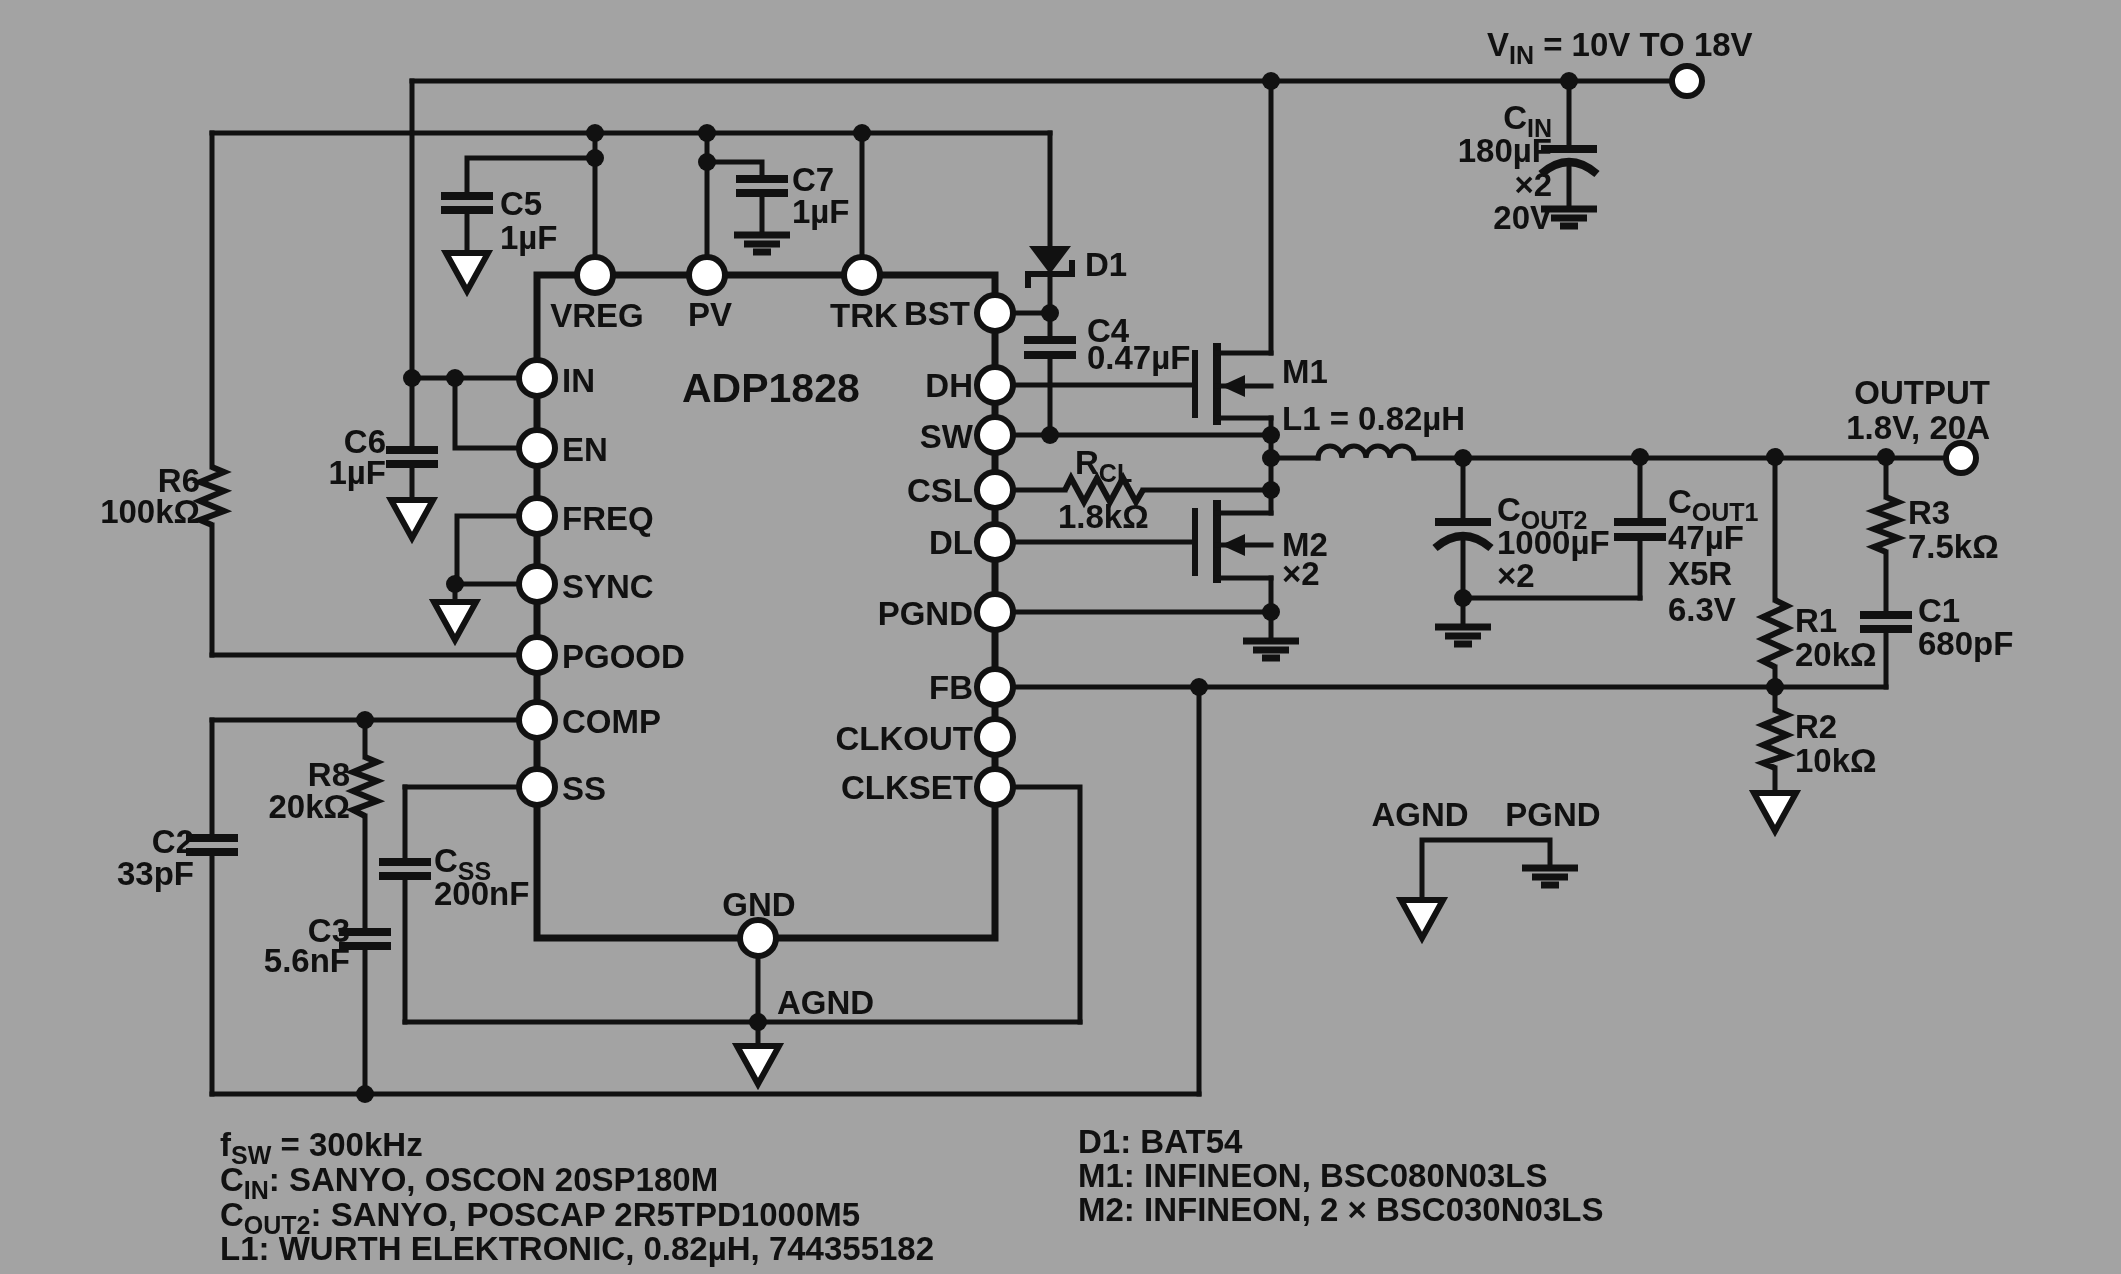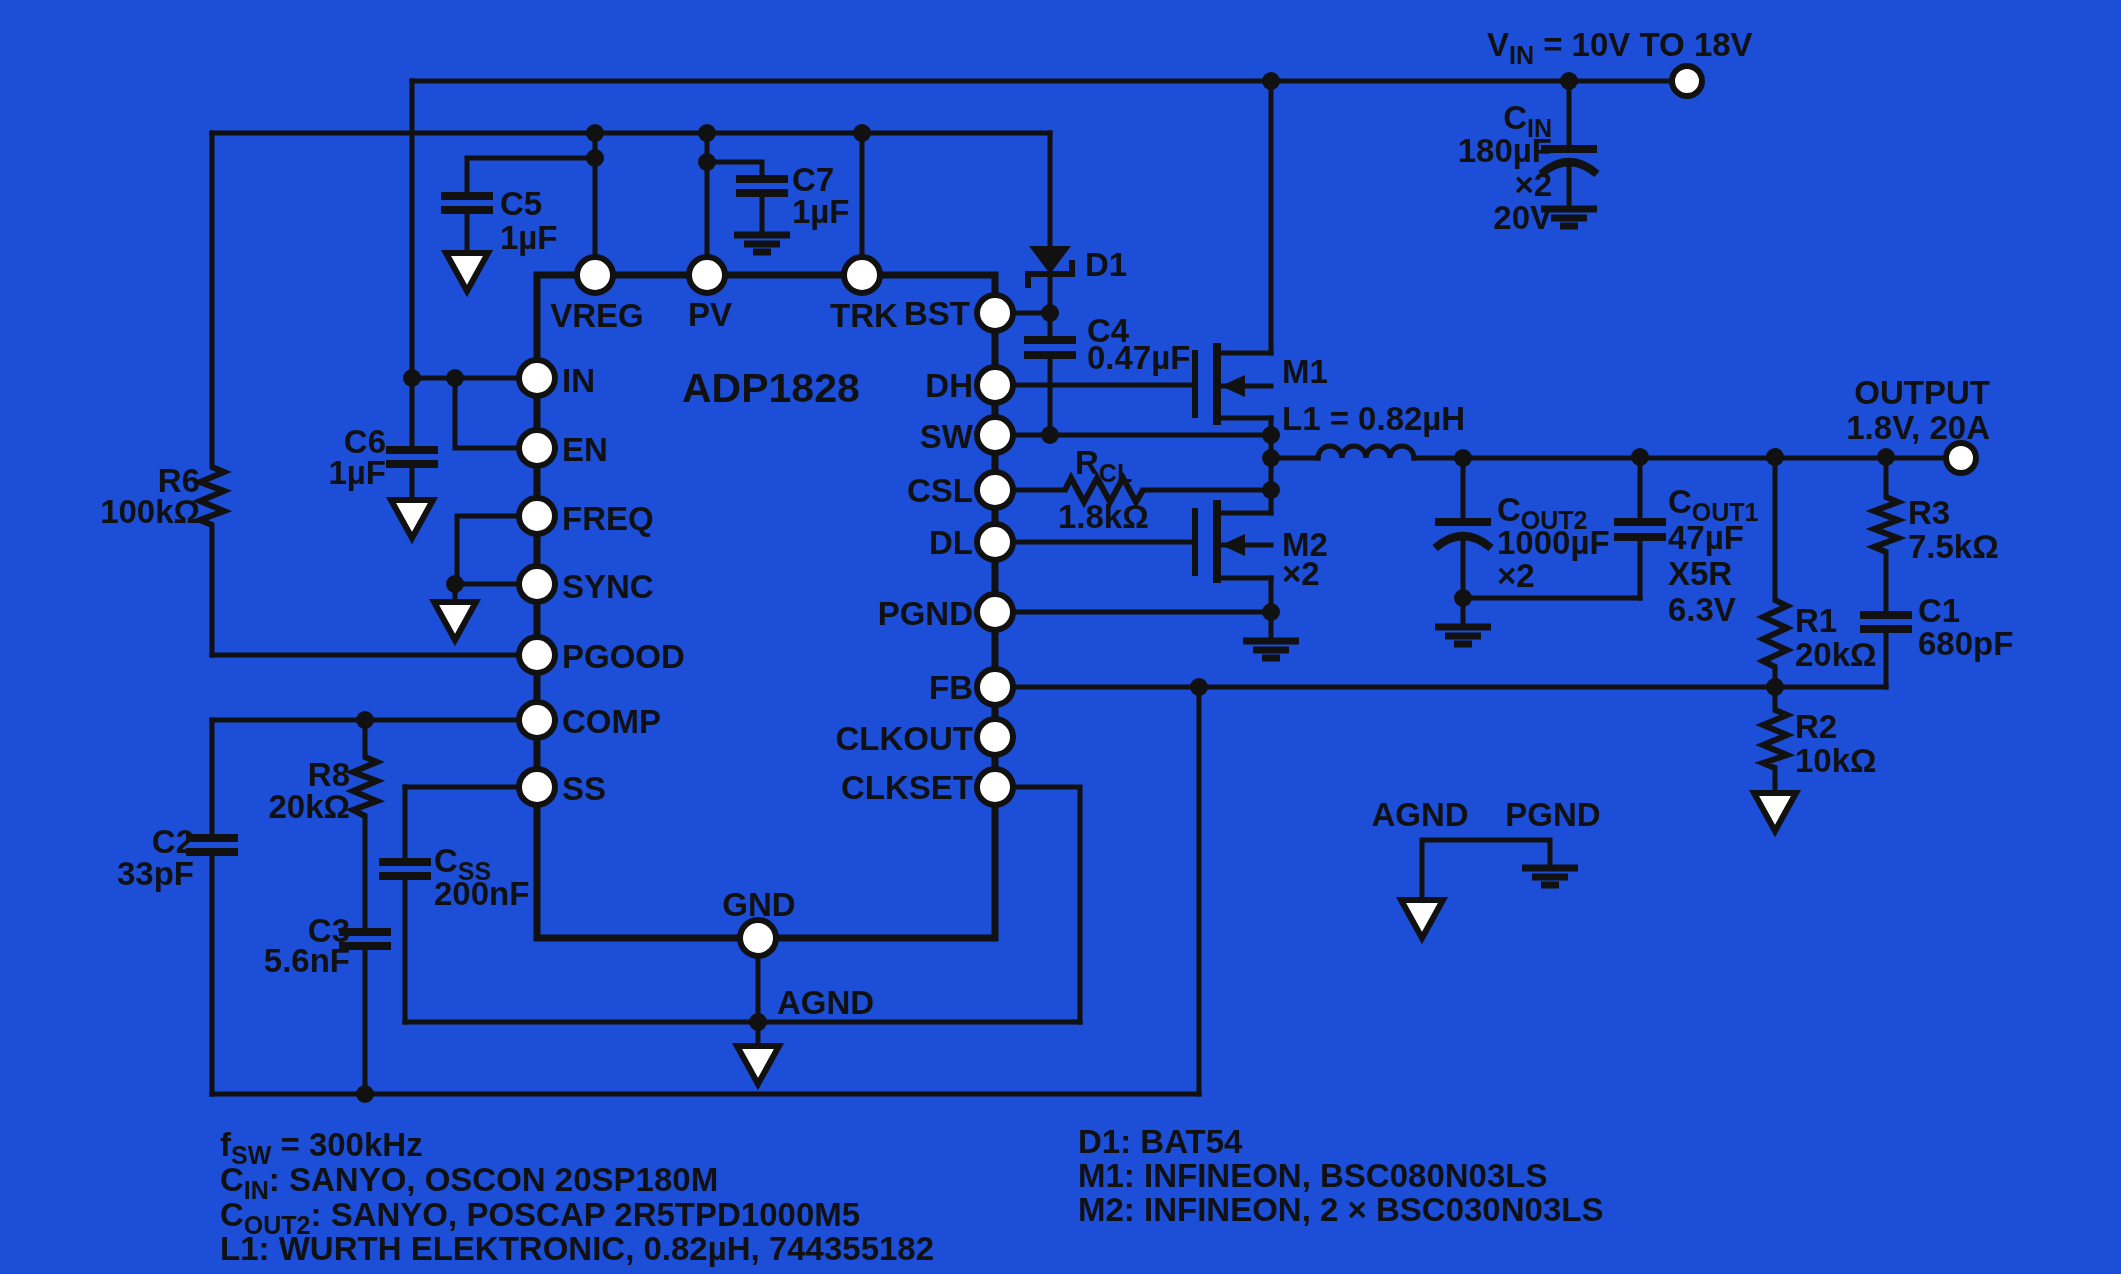--- a/index.html
+++ b/index.html
@@ -1,16 +1,16 @@
 <!DOCTYPE html>
 <html><head>
 <meta charset="utf-8">
 <style>
   html,body{margin:0;padding:0;background:#fff;}
-  .page{width:2121px;height:1274px;position:relative;background:#1d4ed8;overflow:hidden;}
+  .page{width:2121px;height:1274px;position:relative;background:#a3a3a3;overflow:hidden;}
   svg{display:block;}
   .wire{stroke:#111;stroke-width:5;fill:none;stroke-linecap:square;}
   .thick{stroke:#111;stroke-width:7;fill:none;}
   .plate{stroke:#111;stroke-width:8;fill:none;stroke-linecap:butt;}
   .zig{stroke:#111;stroke-width:6;fill:none;stroke-linejoin:miter;}
   .pin{stroke:#111;stroke-width:6;fill:#fff;}
   .dot{fill:#111;stroke:none;}
   .term{stroke:#111;stroke-width:6;fill:#fff;}
   .tri{stroke:#111;stroke-width:6;fill:#fff;stroke-linejoin:miter;}
   .fill{fill:#111;stroke:none;}

